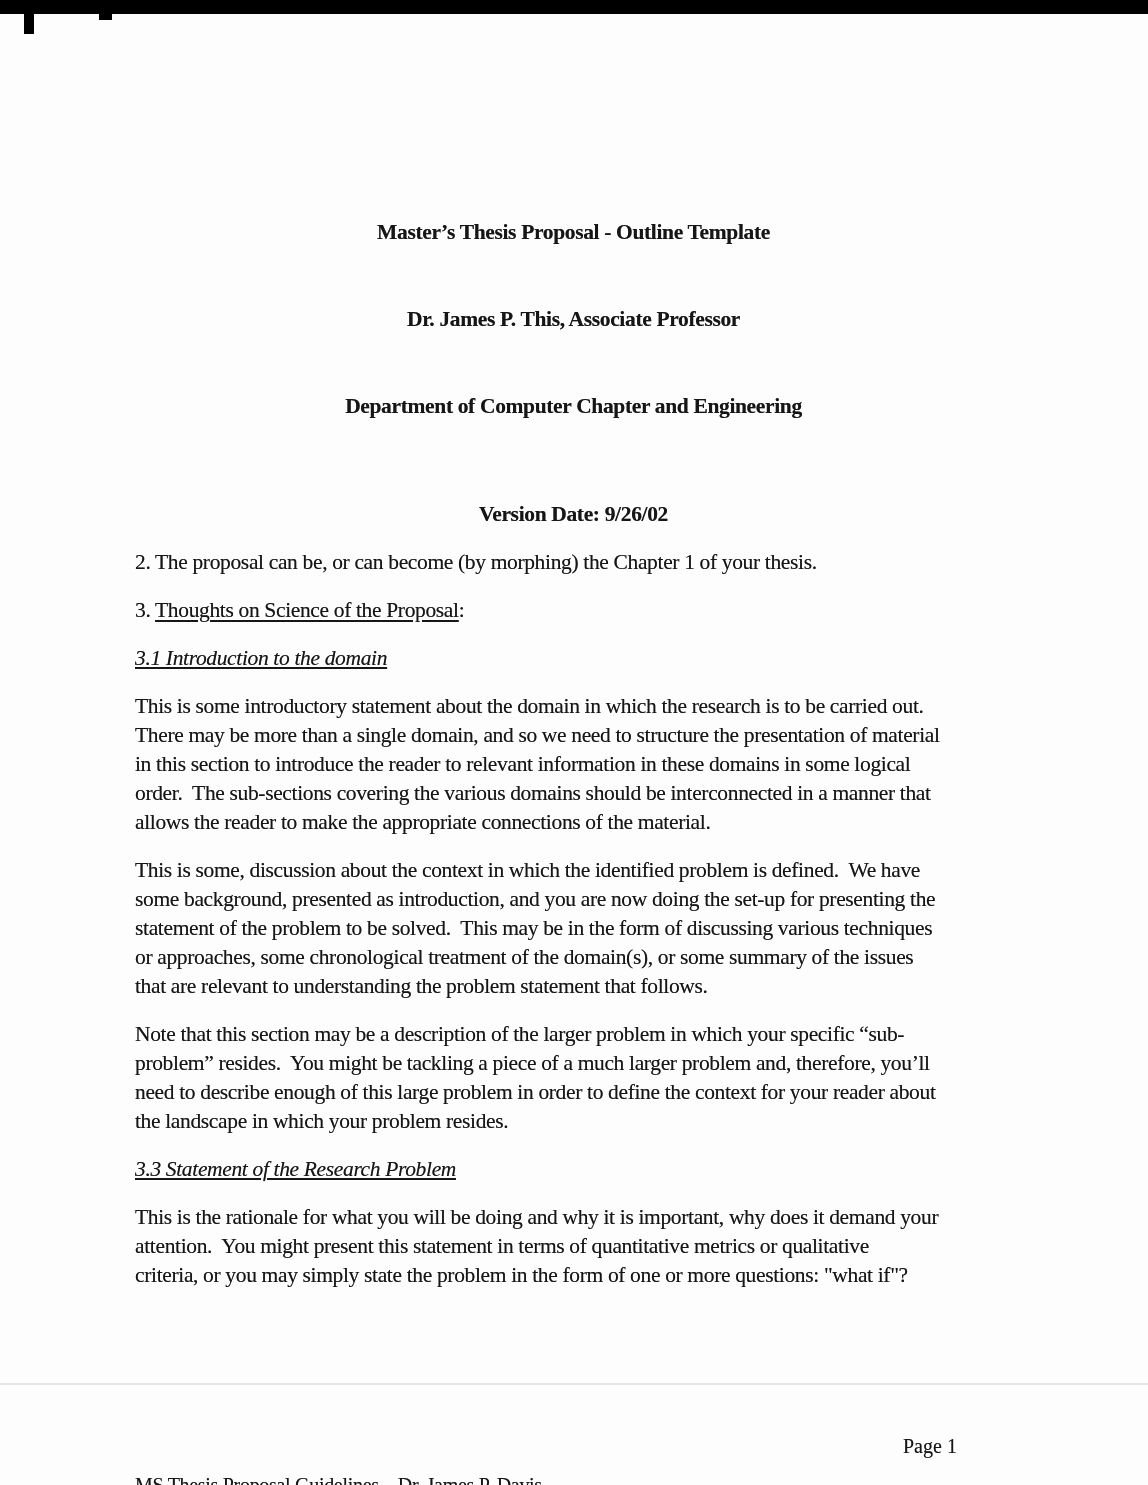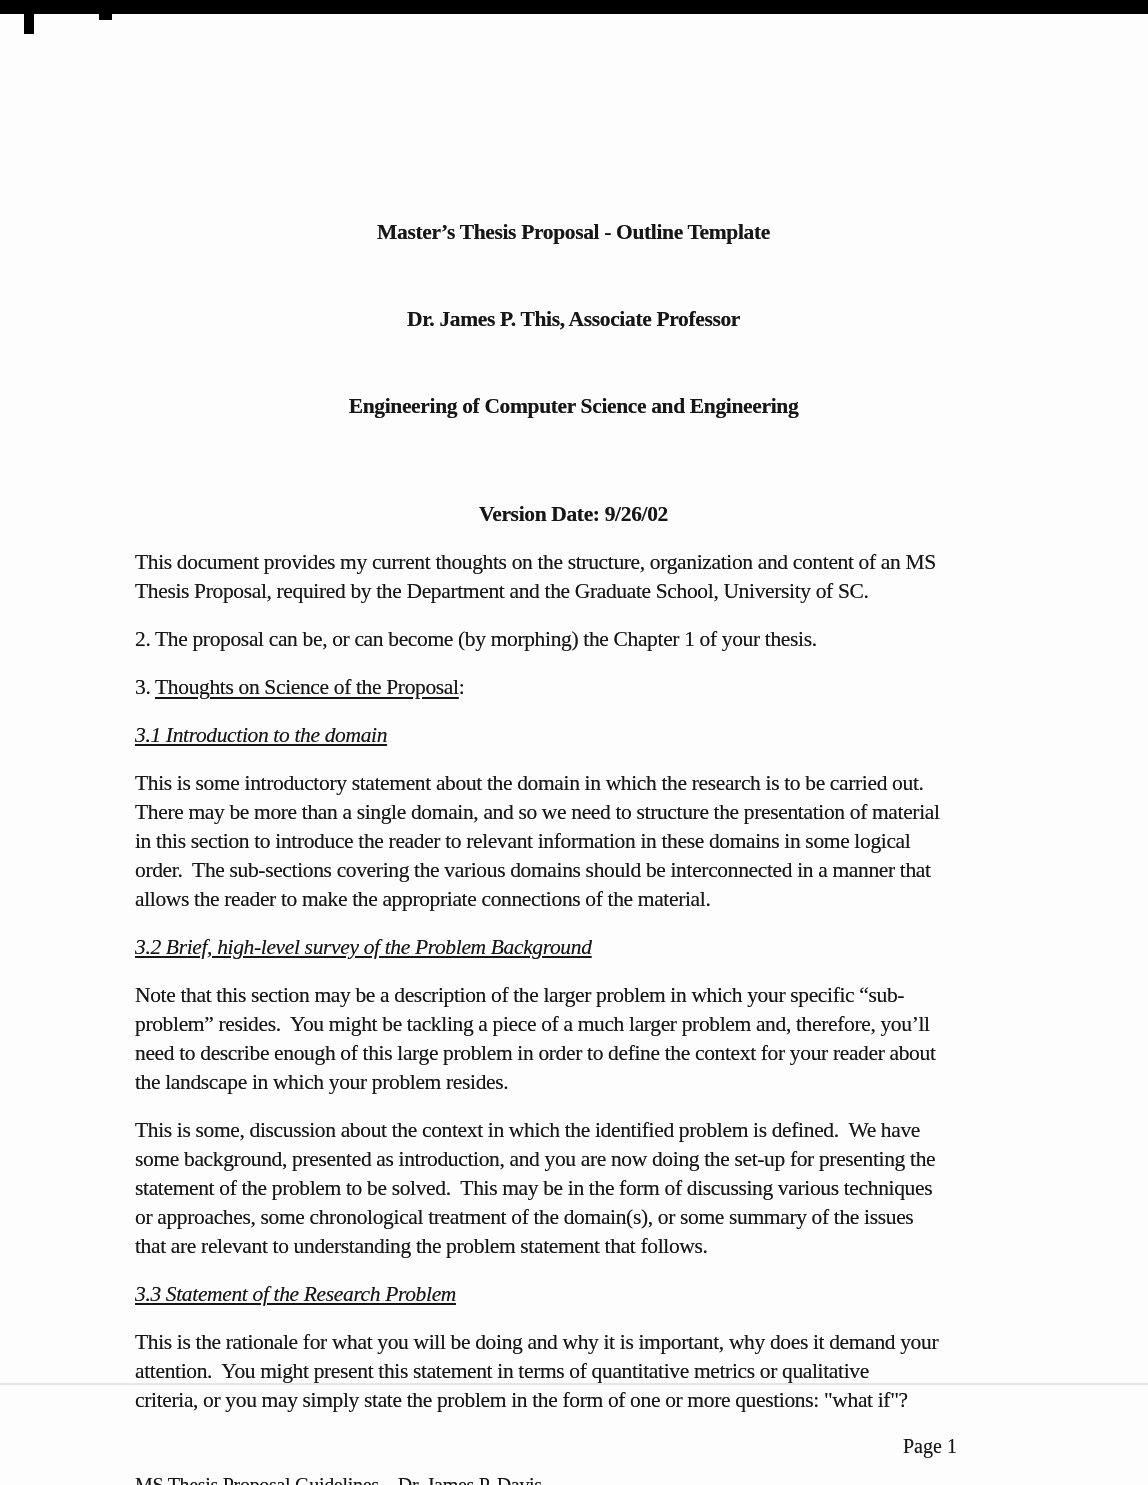--- a/index.html
+++ b/index.html
@@ -59,53 +59,50 @@
 
   <div class="scan-bar"></div>
   <div class="scan-nub-a"></div>
   <div class="scan-nub-b"></div>
 
   <div class="content">
 
     <div class="title-block doc">
       <div>Master’s Thesis Proposal - Outline Template</div>
       <div>Dr. James P. This, Associate Professor</div>
-      <div>Engineering of Computer Science and Engineering</div>
+      <div>Department of Computer Chapter and Engineering</div>
     </div>
 
     <div class="version-line doc block">Version Date: 9/26/02</div>
 
-    <div class="doc block">This document provides my current thoughts on the structure, organization and content of an MS
-Thesis Proposal, required by the Department and the Graduate School, University of SC.</div>
 
 
     <div class="doc block">2. The proposal can be, or can become (by morphing) the Chapter 1 of your thesis.</div>
 
     <div class="doc block"><span>3. </span><span class="u">Thoughts on Science of the Proposal</span><span>:</span></div>
 
     <div class="doc block section-heading">3.1 Introduction to the domain</div>
 
     <div class="doc block">This is some introductory statement about the domain in which the research is to be carried out.
 There may be more than a single domain, and so we need to structure the presentation of material
 in this section to introduce the reader to relevant information in these domains in some logical
 order.  The sub-sections covering the various domains should be interconnected in a manner that
 allows the reader to make the appropriate connections of the material.</div>
 
-    <div class="doc block section-heading">3.2 Brief, high-level survey of the Problem Background</div>
-
-    <div class="doc block">Note that this section may be a description of the larger problem in which your specific “sub-
-problem” resides.  You might be tackling a piece of a much larger problem and, therefore, you’ll
-need to describe enough of this large problem in order to define the context for your reader about
-the landscape in which your problem resides.</div>
 
     <div class="doc block">This is some, discussion about the context in which the identified problem is defined.  We have
 some background, presented as introduction, and you are now doing the set-up for presenting the
 statement of the problem to be solved.  This may be in the form of discussing various techniques
 or approaches, some chronological treatment of the domain(s), or some summary of the issues
 that are relevant to understanding the problem statement that follows.</div>
+
+    <div class="doc block">Note that this section may be a description of the larger problem in which your specific “sub-
+problem” resides.  You might be tackling a piece of a much larger problem and, therefore, you’ll
+need to describe enough of this large problem in order to define the context for your reader about
+the landscape in which your problem resides.</div>
 
     <div class="doc block section-heading">3.3 Statement of the Research Problem</div>
 
     <div class="doc block">This is the rationale for what you will be doing and why it is important, why does it demand your
 attention.  You might present this statement in terms of quantitative metrics or qualitative
 criteria, or you may simply state the problem in the form of one or more questions: "what if"?</div>
 
   </div>
 
   <div class="footer-rule"></div>

